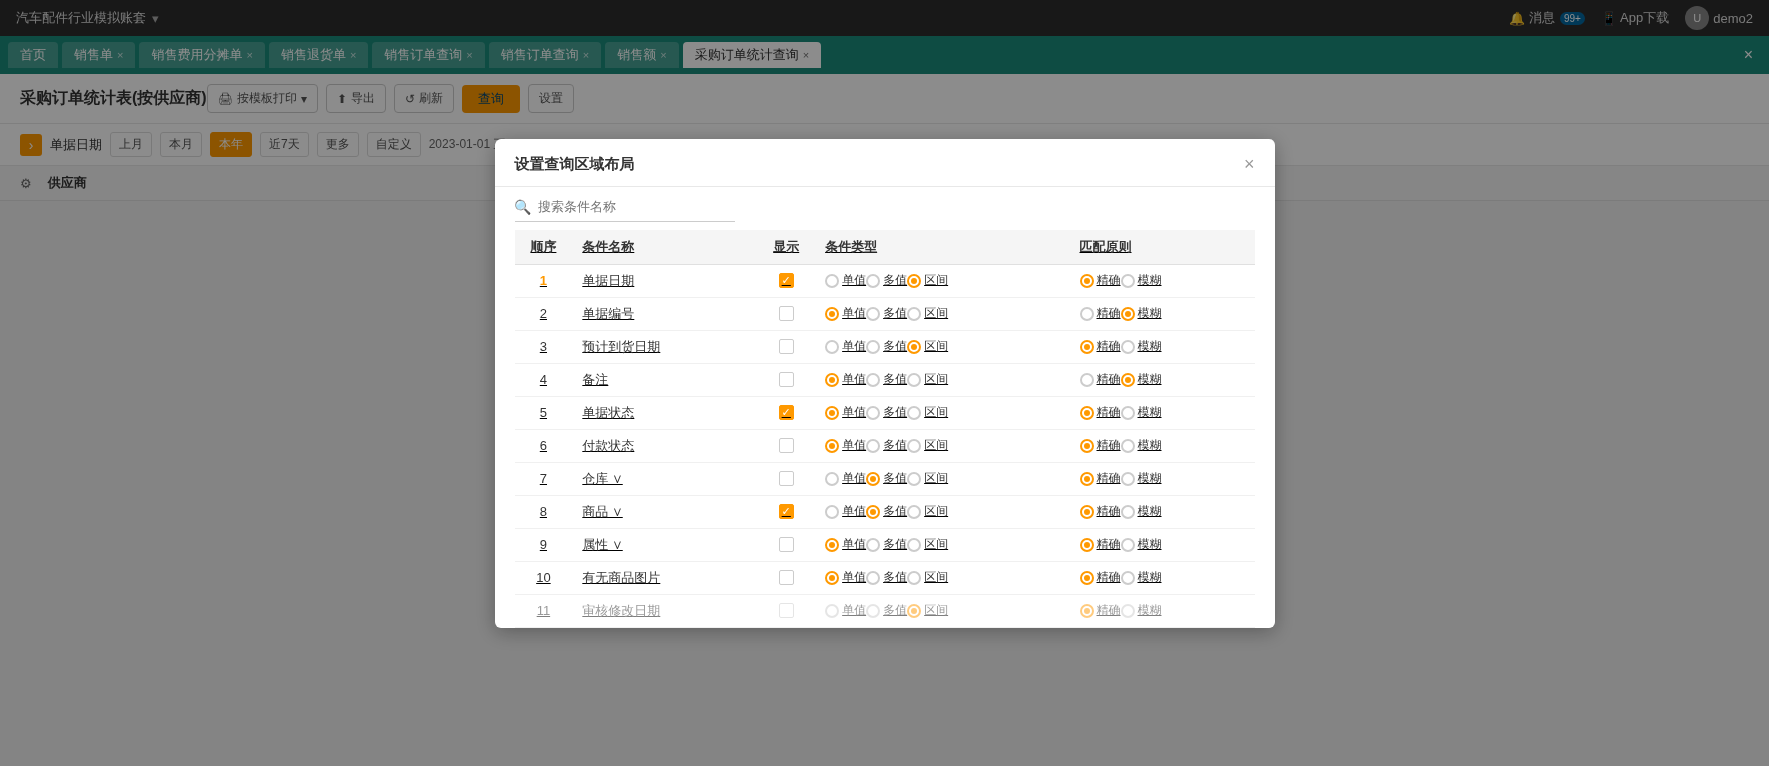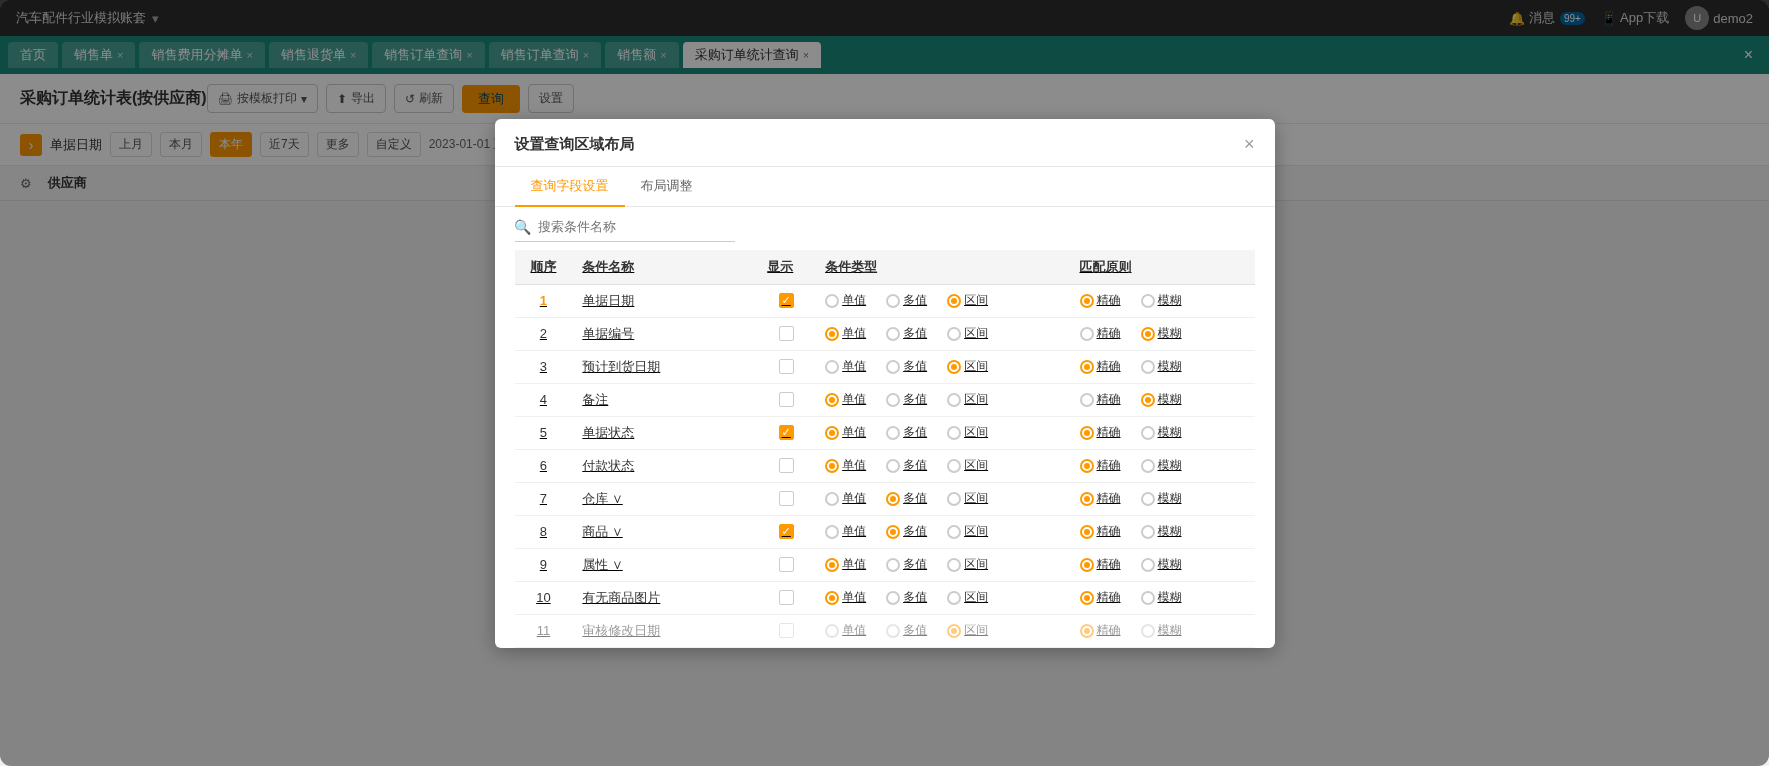--- a/index.html
+++ b/index.html
@@ -93,21 +93,20 @@
     .col-header { font-size: 13px; font-weight: bold; color: #333; flex: 1; }
 
     
     .overlay {
       position: fixed; top: 0; left: 0; right: 0; bottom: 0;
       background: rgba(0,0,0,0.45);
       display: flex;
       align-items: center;
       justify-content: center;
       z-index: 1000;
-      border-radius: 11px;
     }
 
     
     .dialog {
       background: white;
       border-radius: 6px;
       width: 780px;
       max-height: 660px;
       box-shadow: 0 4px 20px rgba(0,0,0,0.3);
       display: flex;
@@ -169,21 +168,21 @@
       font-weight: bold;
       color: #333;
       border-bottom: 1px solid #e0e0e0;
     }
     tbody tr { border-bottom: 1px solid #f0f0f0; }
     tbody td { padding: 7px 10px; font-size: 13px; color: #333; vertical-align: middle; }
     .td-order { color: #f90; font-weight: bold; text-align: center; }
     .td-order-num { text-align: center; color: #333; }
 
     
-    .radio-group { display: flex; align-items: flex-start; gap: 20px; white-space: nowrap; }
+    .radio-group { display: flex; align-items: flex-start; gap: 0; white-space: nowrap; }
     .radio-item { display: flex; align-items: center; gap: 3px; cursor: pointer; font-size: 12px; color: #333; }
     .radio-circle {
       width: 14px; height: 14px; border-radius: 50%;
       border: 2px solid #ccc;
       display: flex; align-items: center; justify-content: center;
       background: white;
     }
     .radio-circle.checked {
       border-color: #f90;
     }
@@ -332,41 +331,33 @@
 </div>
 
 <div class="overlay">
   <div class="dialog">
 
     <div class="dialog-header">
       <span class="dialog-title">设置查询区域布局</span>
       <button class="dialog-close">×</button>
     </div>
 
-    <div class="dialog-tabs">
-      <div class="dialog-tab active">
-        <span>查询字段设置</span>
-      </div>
-      <div class="dialog-tab">
-        <span>布局调整</span>
-      </div>
-    </div>
 
     <div class="search-box">
       <span class="search-icon">🔍</span>
       <input class="search-input" type="text" placeholder="搜索条件名称" style="">
     </div>
 
     <div class="dialog-table">
       <table>
         <thead>
           <tr>
             <th style="width:50px; text-align:center;">顺序</th>
             <th style="width:160px;">条件名称</th>
-            <th style="width:50px; text-align:left;">显示</th>
+            <th style="width:50px; text-align:center;">显示</th>
             <th style="width:220px;">条件类型</th>
             <th style="width:160px;">匹配原则</th>
           </tr>
         </thead>
         <tbody id="dialog-tbody">
 
         <tr>
               <td class="td-order">1</td>
               <td>单据日期</td>
               <td>

